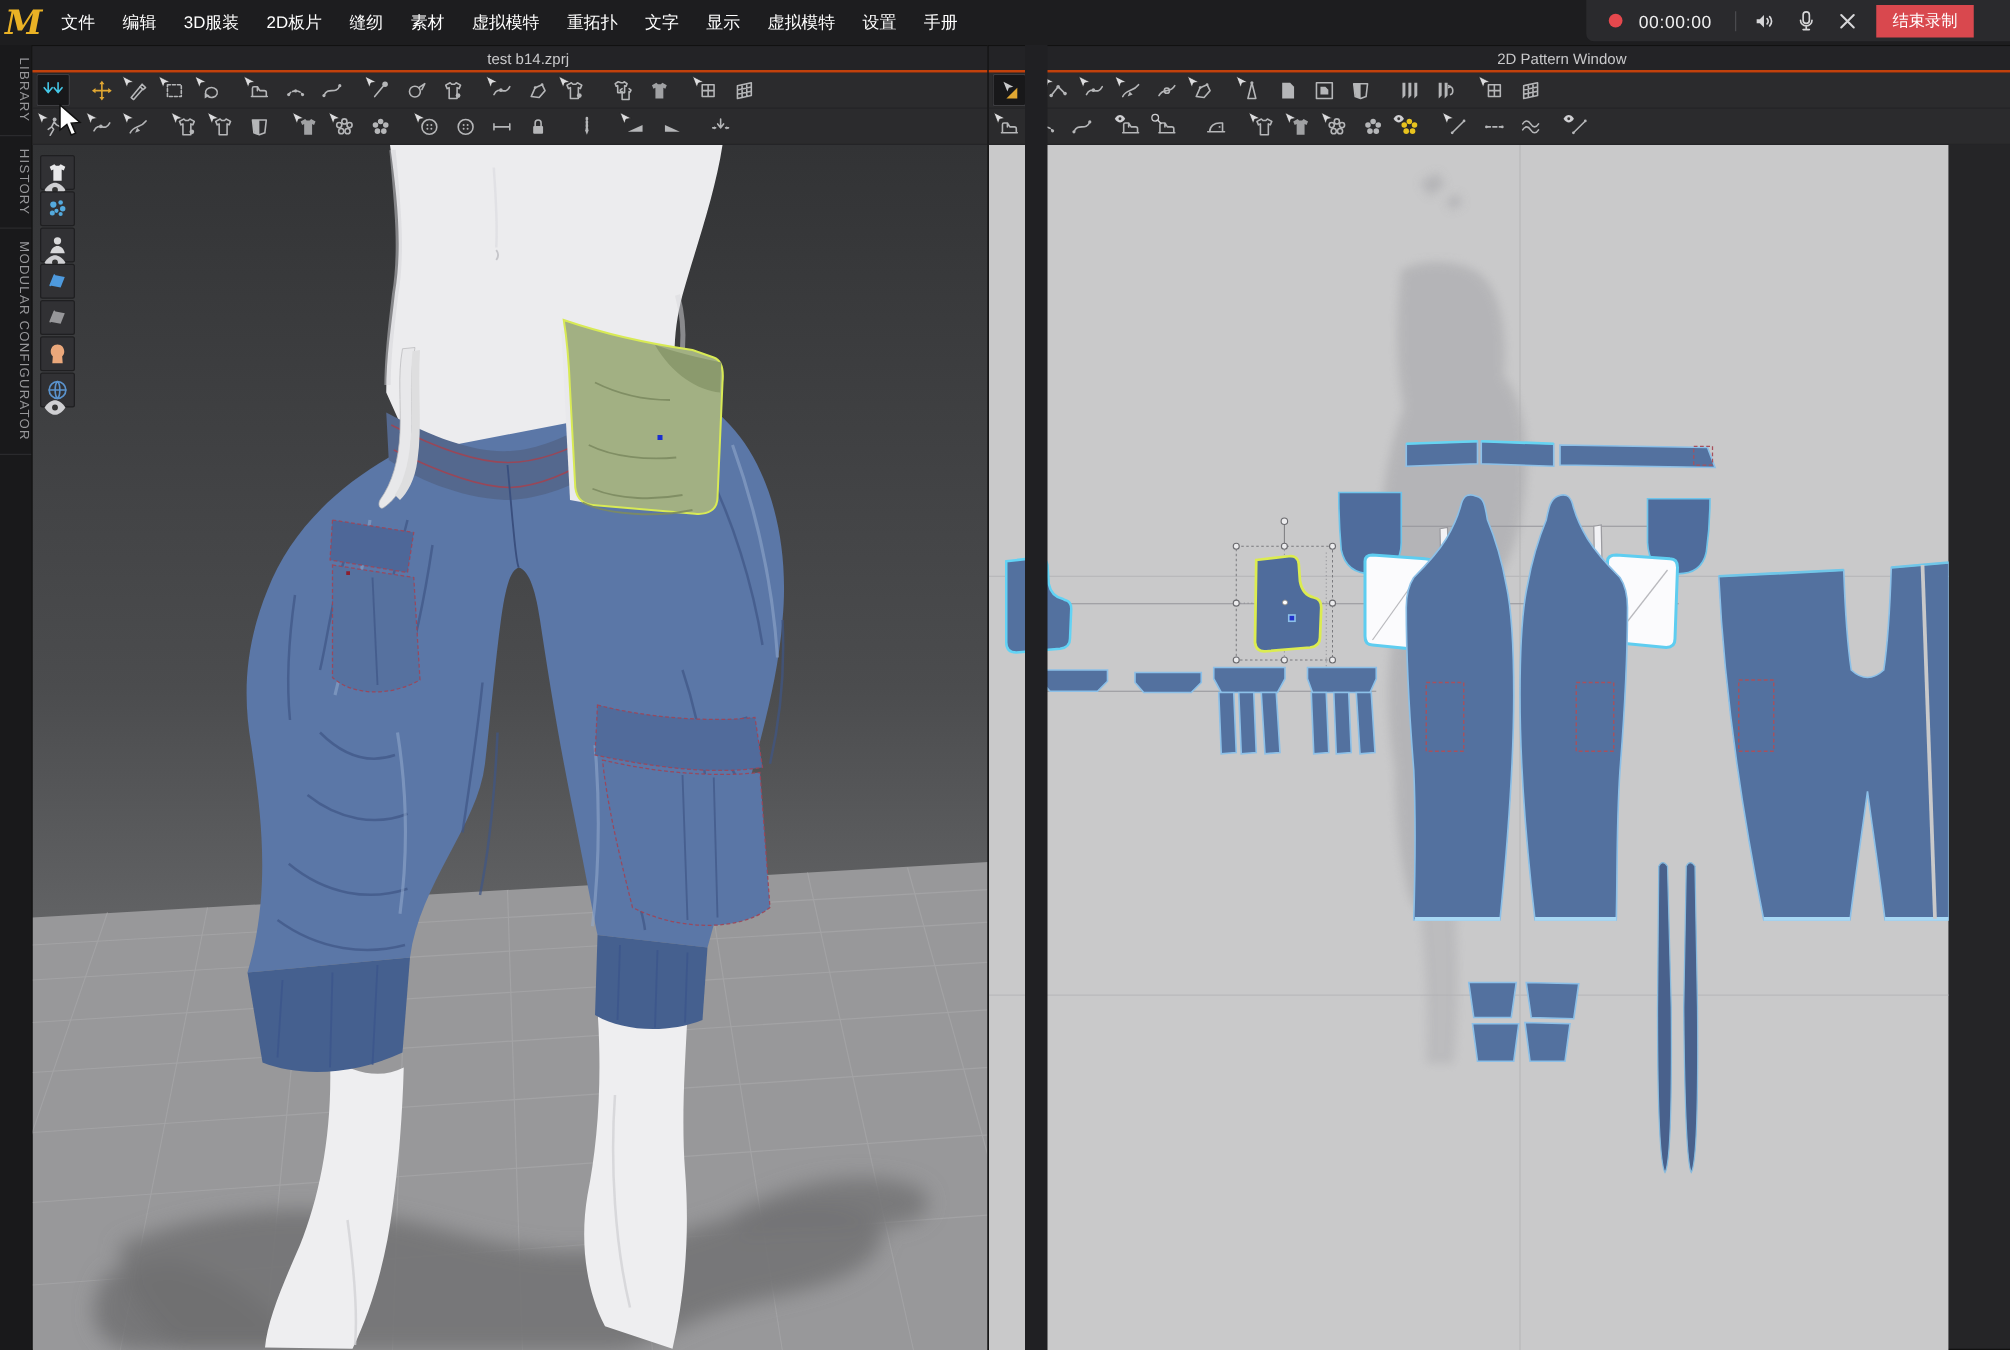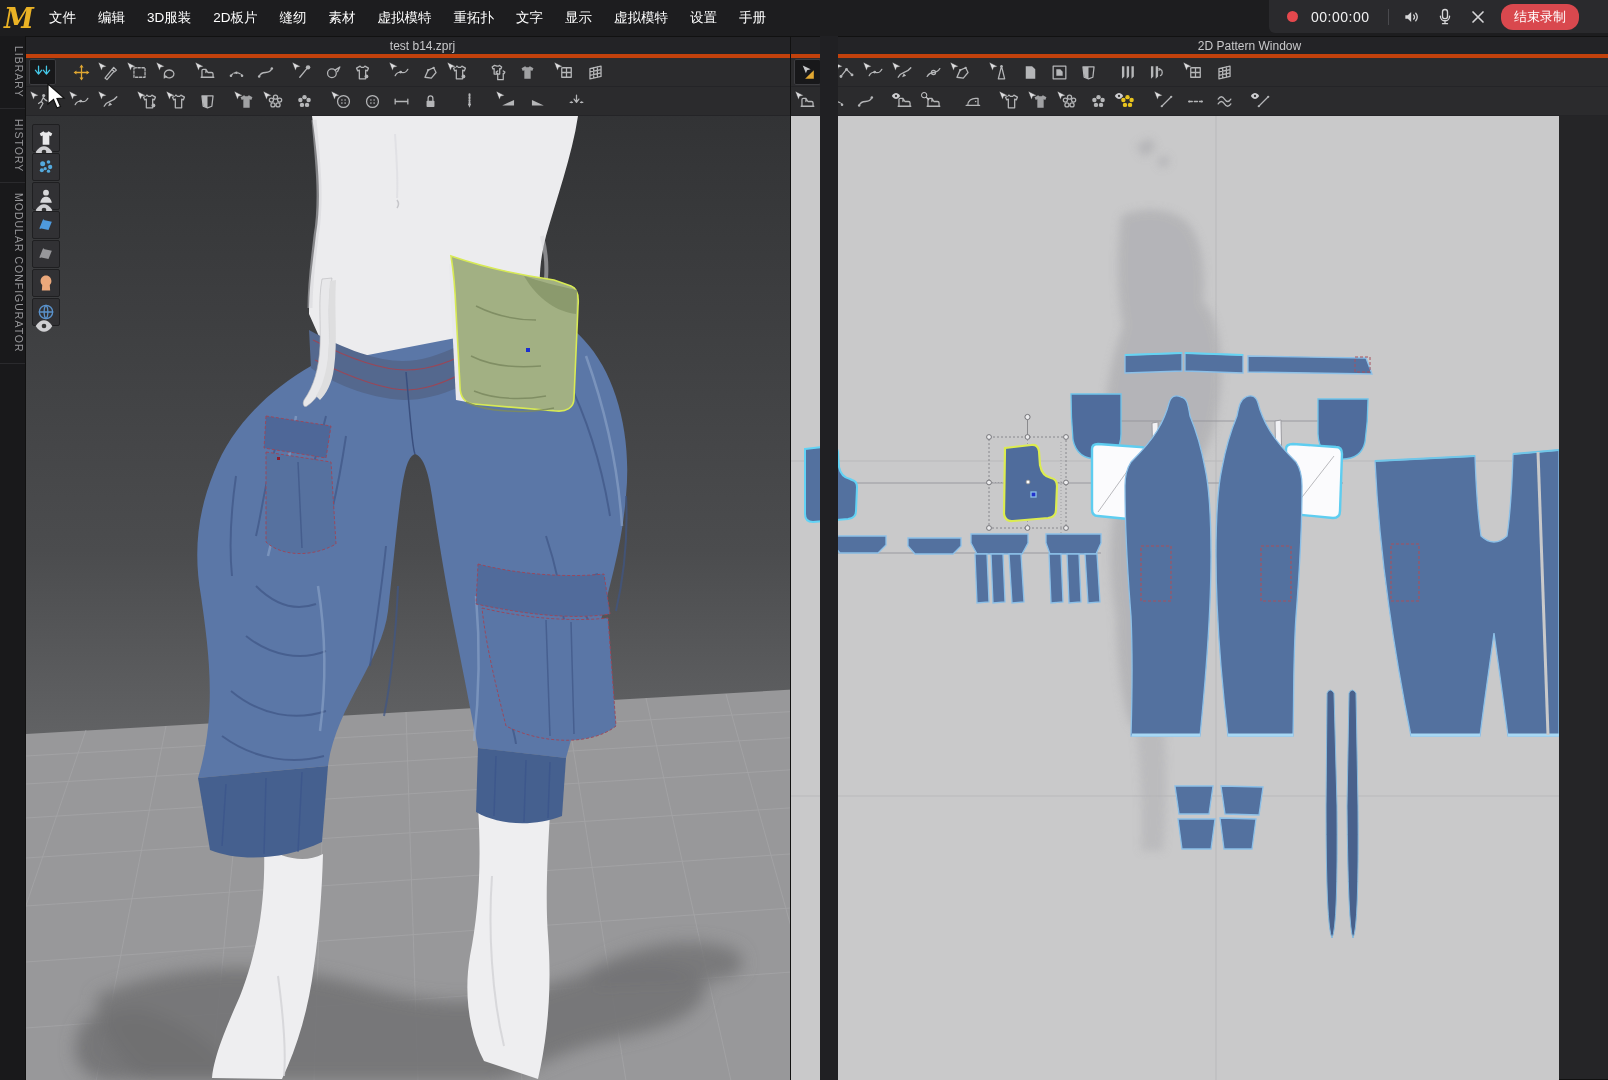--- a/index.html
+++ b/index.html
@@ -18,38 +18,38 @@
 
   .record-panel { position:absolute; right:0; top:0; height:33px; background:#2a2a2d;
                   display:flex; align-items:center; gap:13px; padding:0 29px 0 18px;
                   border-bottom-left-radius:6px; z-index:45; }
   .rec-dot { width:11px; height:11px; border-radius:50%; background:#e5484d; }
   .rec-time { color:#f0f0f1; font-size:14px; letter-spacing:.5px; min-width:64px; }
   .vdiv { width:1px; height:16px; background:#4a4a4e; }
   .rec-ic { width:20px; height:20px; color:#d6d6d8; display:flex; }
   .rec-ic svg { width:100%; height:100%; }
   .stop-btn { background:#d9484e; color:#fff; font-size:13px; padding:4px 13px;
-              border-radius:12px; border:none; cursor:pointer; }
+              border-radius:0; border:none; cursor:pointer; }
 
   
   .side-strip { position:absolute; left:0; top:36px; width:25px; height:1044px;
                 background:#19191b; z-index:30; }
   .side-tab { writing-mode:vertical-rl; color:#97979a; font-size:10.5px;
               letter-spacing:1px; padding:10px 0; width:25px; text-align:center;
               border-bottom:1px solid #2a2a2d; cursor:default; }
 
   
   .win { position:absolute; top:36px; background:#252527; border:1px solid #111; }
   .win3d { left:25px;  width:795px; height:1044px; }
   .win2d { left:790px; width:919px; height:1044px; }
   .splitter { position:absolute; left:820px; top:36px; width:18px; height:1044px;
               background:#202023; z-index:20; }
 
   .titlebar { height:21px; background:#232326; display:flex; align-items:center;
-              justify-content:center; position:relative; border-bottom:4px solid #c2410c; }
+              justify-content:center; position:relative; border-bottom:2px solid #c2410c; }
   .titlebar .ttext { color:#c9c9cb; font-size:12px; }
   .max-ic { position:absolute; right:5px; top:3px; width:14px; height:14px; color:#9a9a9e; }
 
   .toolbar { background:#2b2b2d; padding:1px 2px; display:flex; align-items:center;
              height:29px; border-bottom:1px solid #242427; }
   .tbtn { position:relative; width:27px; height:26px; margin:0 1px; border-radius:2px;
           display:flex; align-items:center; justify-content:center; color:#b5b6b8;
           cursor:pointer; }
   .tbtn svg { width:19px; height:19px; }
   .tbtn.pressed { background:#18181a; box-shadow:0 0 0 1px #3d3d41 inset; }

